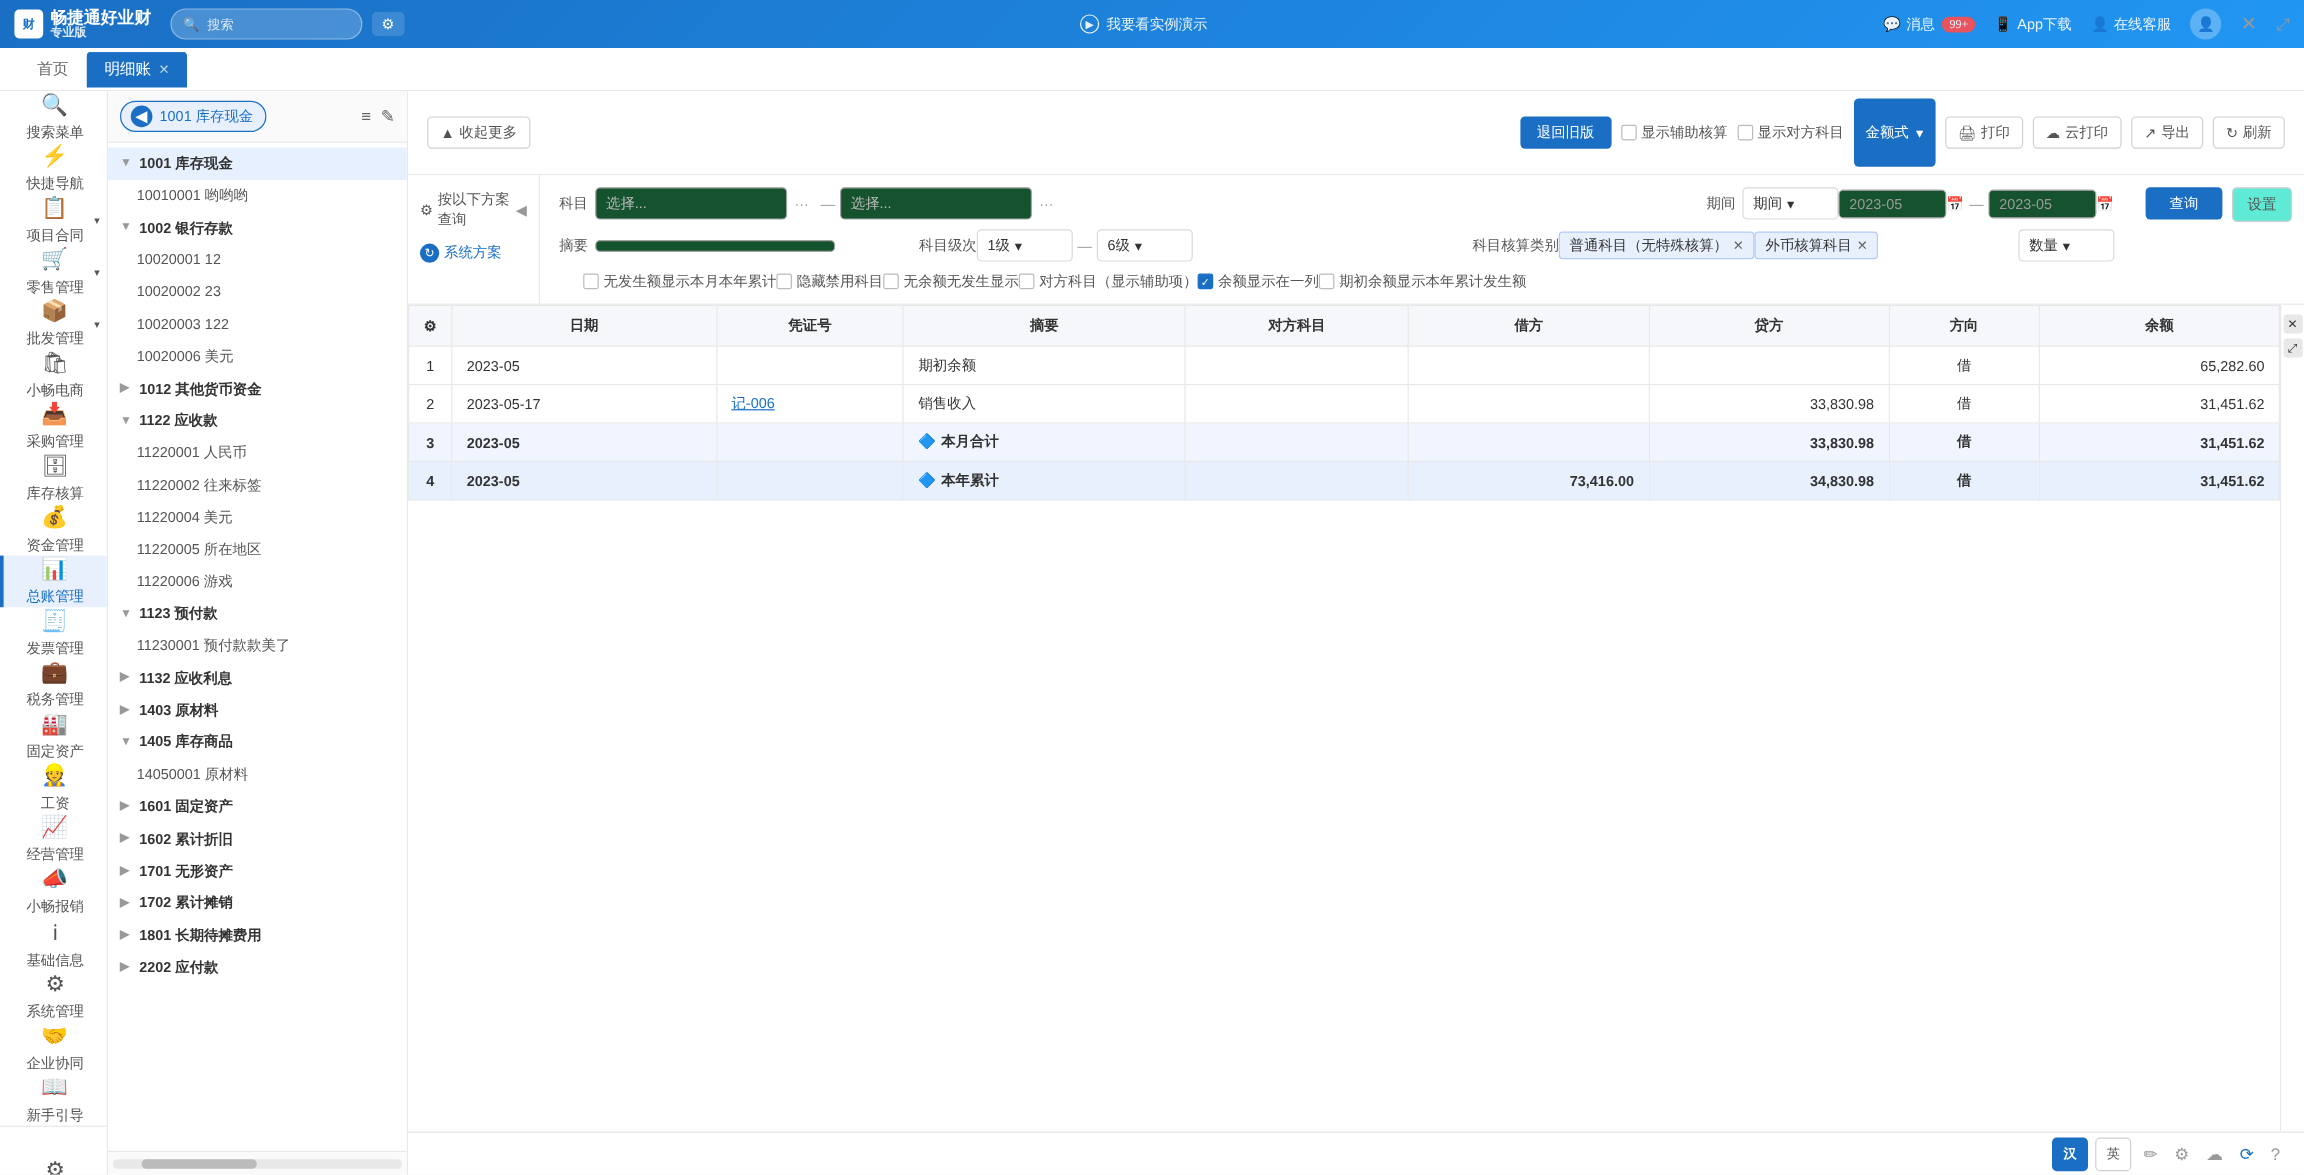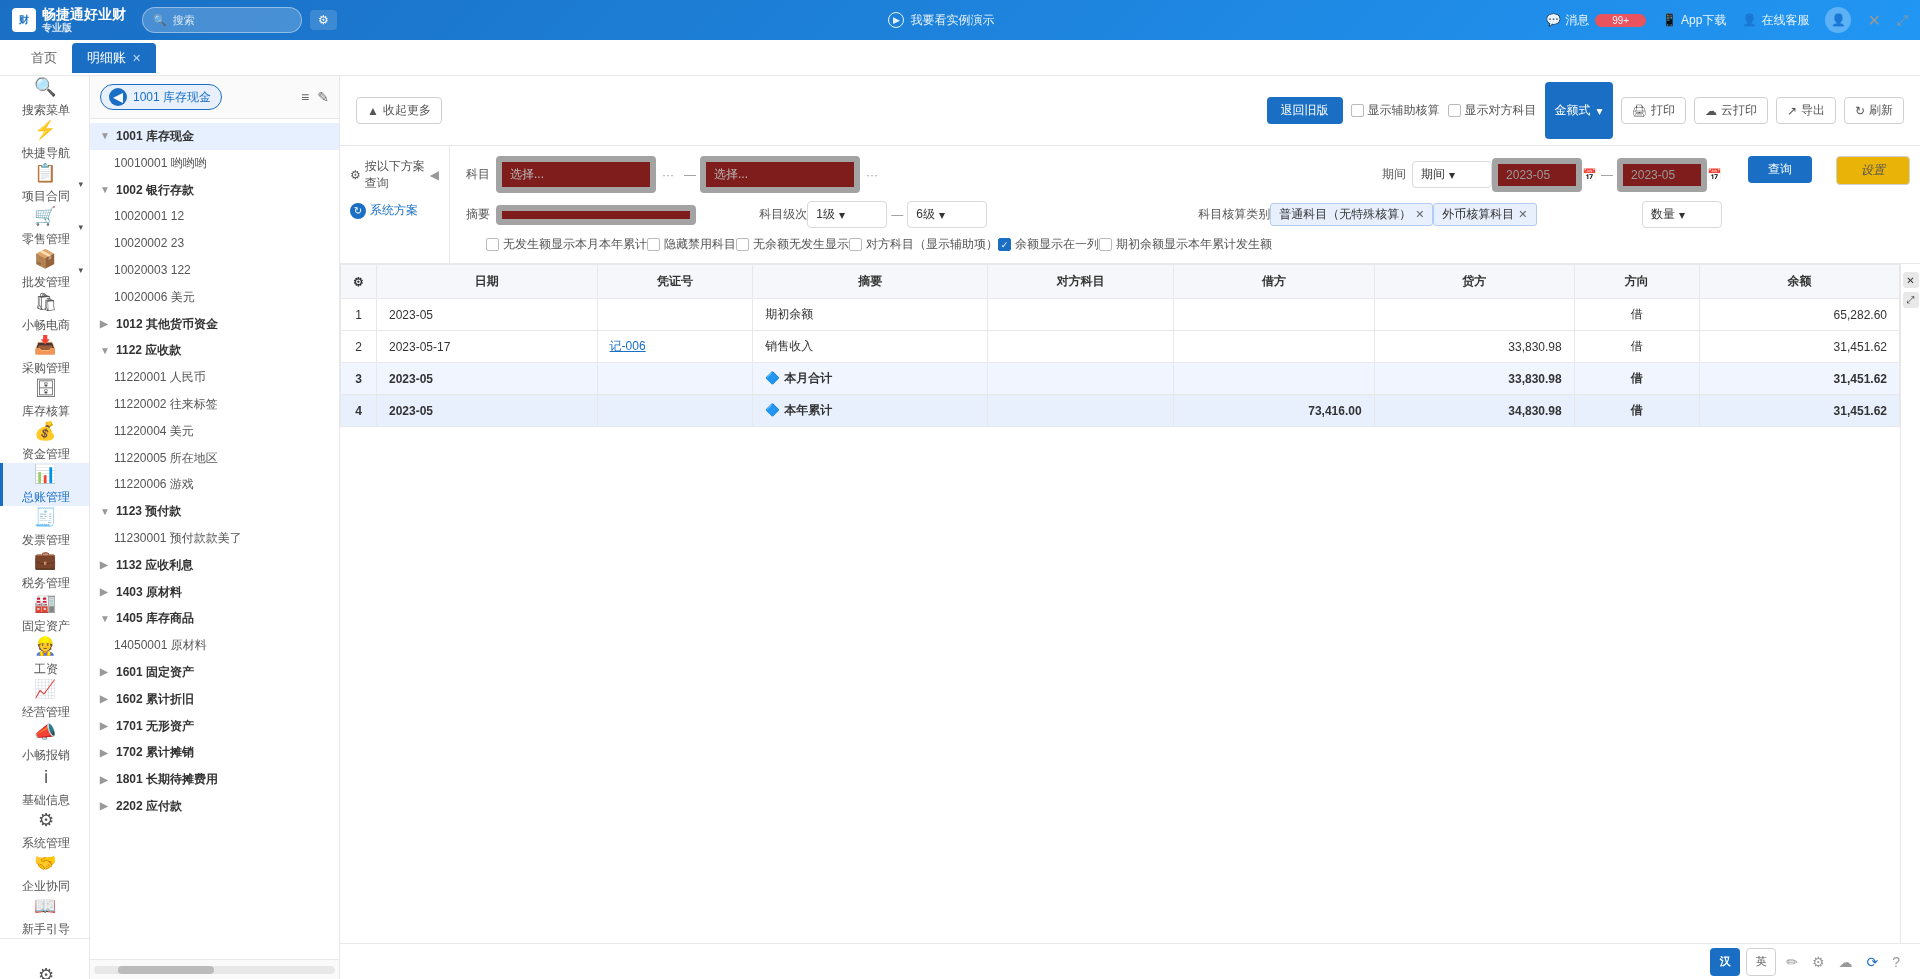--- a/index.html
+++ b/index.html
@@ -45,21 +45,21 @@
       display: flex; align-items: center; padding: 0 10px; gap: 6px;
       color: rgba(255,255,255,0.8); font-size: 11px;
       cursor: pointer;
     }
     .top-bar-center { flex: 1; display: flex; align-items: center; justify-content: center; }
     .demo-link { display: flex; align-items: center; gap: 6px; font-size: 12px; color: #fff; opacity: 0.9; cursor: pointer; }
     .demo-link .circle { width: 16px; height: 16px; border: 1.5px solid #fff; border-radius: 50%; display: flex; align-items: center; justify-content: center; font-size: 9px; }
 
     .top-bar-right { display: flex; align-items: center; gap: 16px; margin-left: auto; }
     .top-bar-right-item { display: flex; align-items: center; gap: 4px; font-size: 12px; color: #fff; cursor: pointer; opacity: 0.9; }
-    .badge { background: #ff4d4f; color: #fff; border-radius: 10px; font-size: 10px; padding: 1px 17px; margin-left: 2px; }
+    .badge { background: #ff4d4f; color: #fff; border-radius: 10px; font-size: 10px; padding: 1px 6px; margin-left: 2px; font-family: Liberation Serif, serif; }
     .avatar { width: 26px; height: 26px; background: rgba(255,255,255,0.3); border-radius: 50%; display: flex; align-items: center; justify-content: center; }
 
     
     .tab-bar {
       height: 36px;
       background: #fff;
       border-bottom: 1px solid #e8e8e8;
       display: flex;
       align-items: center;
       padding: 0 16px;
@@ -186,23 +186,23 @@
 
     .dropdown-btn {
       background: #1a6fc4; color: #fff; border: none; border-radius: 4px;
       padding: 20px 10px; font-size: 12px; cursor: pointer;
       display: flex; align-items: center; gap: 6px;
     }
     .filter-row { display: flex; align-items: center; margin-bottom: 8px; }
     .filter-row:last-child { margin-bottom: 0; margin-left: 20px; }
     .filter-label { font-size: 12px; color: #555; white-space: nowrap; min-width: 30px; }
     .filter-input {
-      border: 6px solid #a3a3a3; border-radius: 4px;
+      border: 1px solid #a3a3a3; border-radius: 4px;
       padding: 4px 8px; font-size: 12px; color: #999;
-      min-width: 120px; background: #7f1d1d;
+      min-width: 120px; background: #14532d;
     }
     .filter-separator { color: #999; font-size: 12px; padding: 0 4px; }
     .filter-select {
       display: flex; align-items: center; gap: 4px;
       border: 1px solid #d9d9d9; border-radius: 4px;
       padding: 4px 8px; font-size: 12px; color: #333; background: #fff; cursor: pointer;
       min-width: 80px;
     }
     .tag-item {
       display: flex; align-items: center; gap: 4px;
@@ -241,28 +241,28 @@
       padding: 6px 10px; font-size: 12px; cursor: pointer; color: #1a6fc4;
       display: flex; align-items: center; gap: 4px;
     }
 
     .content-filter-row {
       display: flex; align-items: stretch;
       background: #fff;
       border-bottom: 1px solid #e8e8e8;
     }
     .filter-form { flex: 1; padding: 10px 16px; }
-    .filter-actions { padding: 10px 10px; display: flex; align-items: flex-start; gap: 24px; }
+    .filter-actions { padding: 10px 10px; display: flex; align-items: flex-start; gap: 8px; }
     .btn-search {
       background: #1a6fc4; color: #fff; border: none; border-radius: 4px;
       padding: 5px 20px; font-size: 12px; cursor: pointer;
     }
     .btn-setting {
-      background: #eab308; border: 1px solid #d0d0d0; border-radius: 4px;
-      padding: 5px 24px; font-size: 12px; cursor: pointer; color: #555; font-style: italic;
+      background: #5eead4; border: 1px solid #d0d0d0; border-radius: 4px;
+      padding: 5px 12px; font-size: 12px; cursor: pointer; color: #555;
     }
 
     .close-btn { color: #999; cursor: pointer; font-size: 16px; margin-left: auto; }
     .maximize-btn { color: #999; cursor: pointer; font-size: 14px; }
   </style>
 </head>
 <body>
 
 <div class="top-bar">
   <div class="top-bar-logo">

